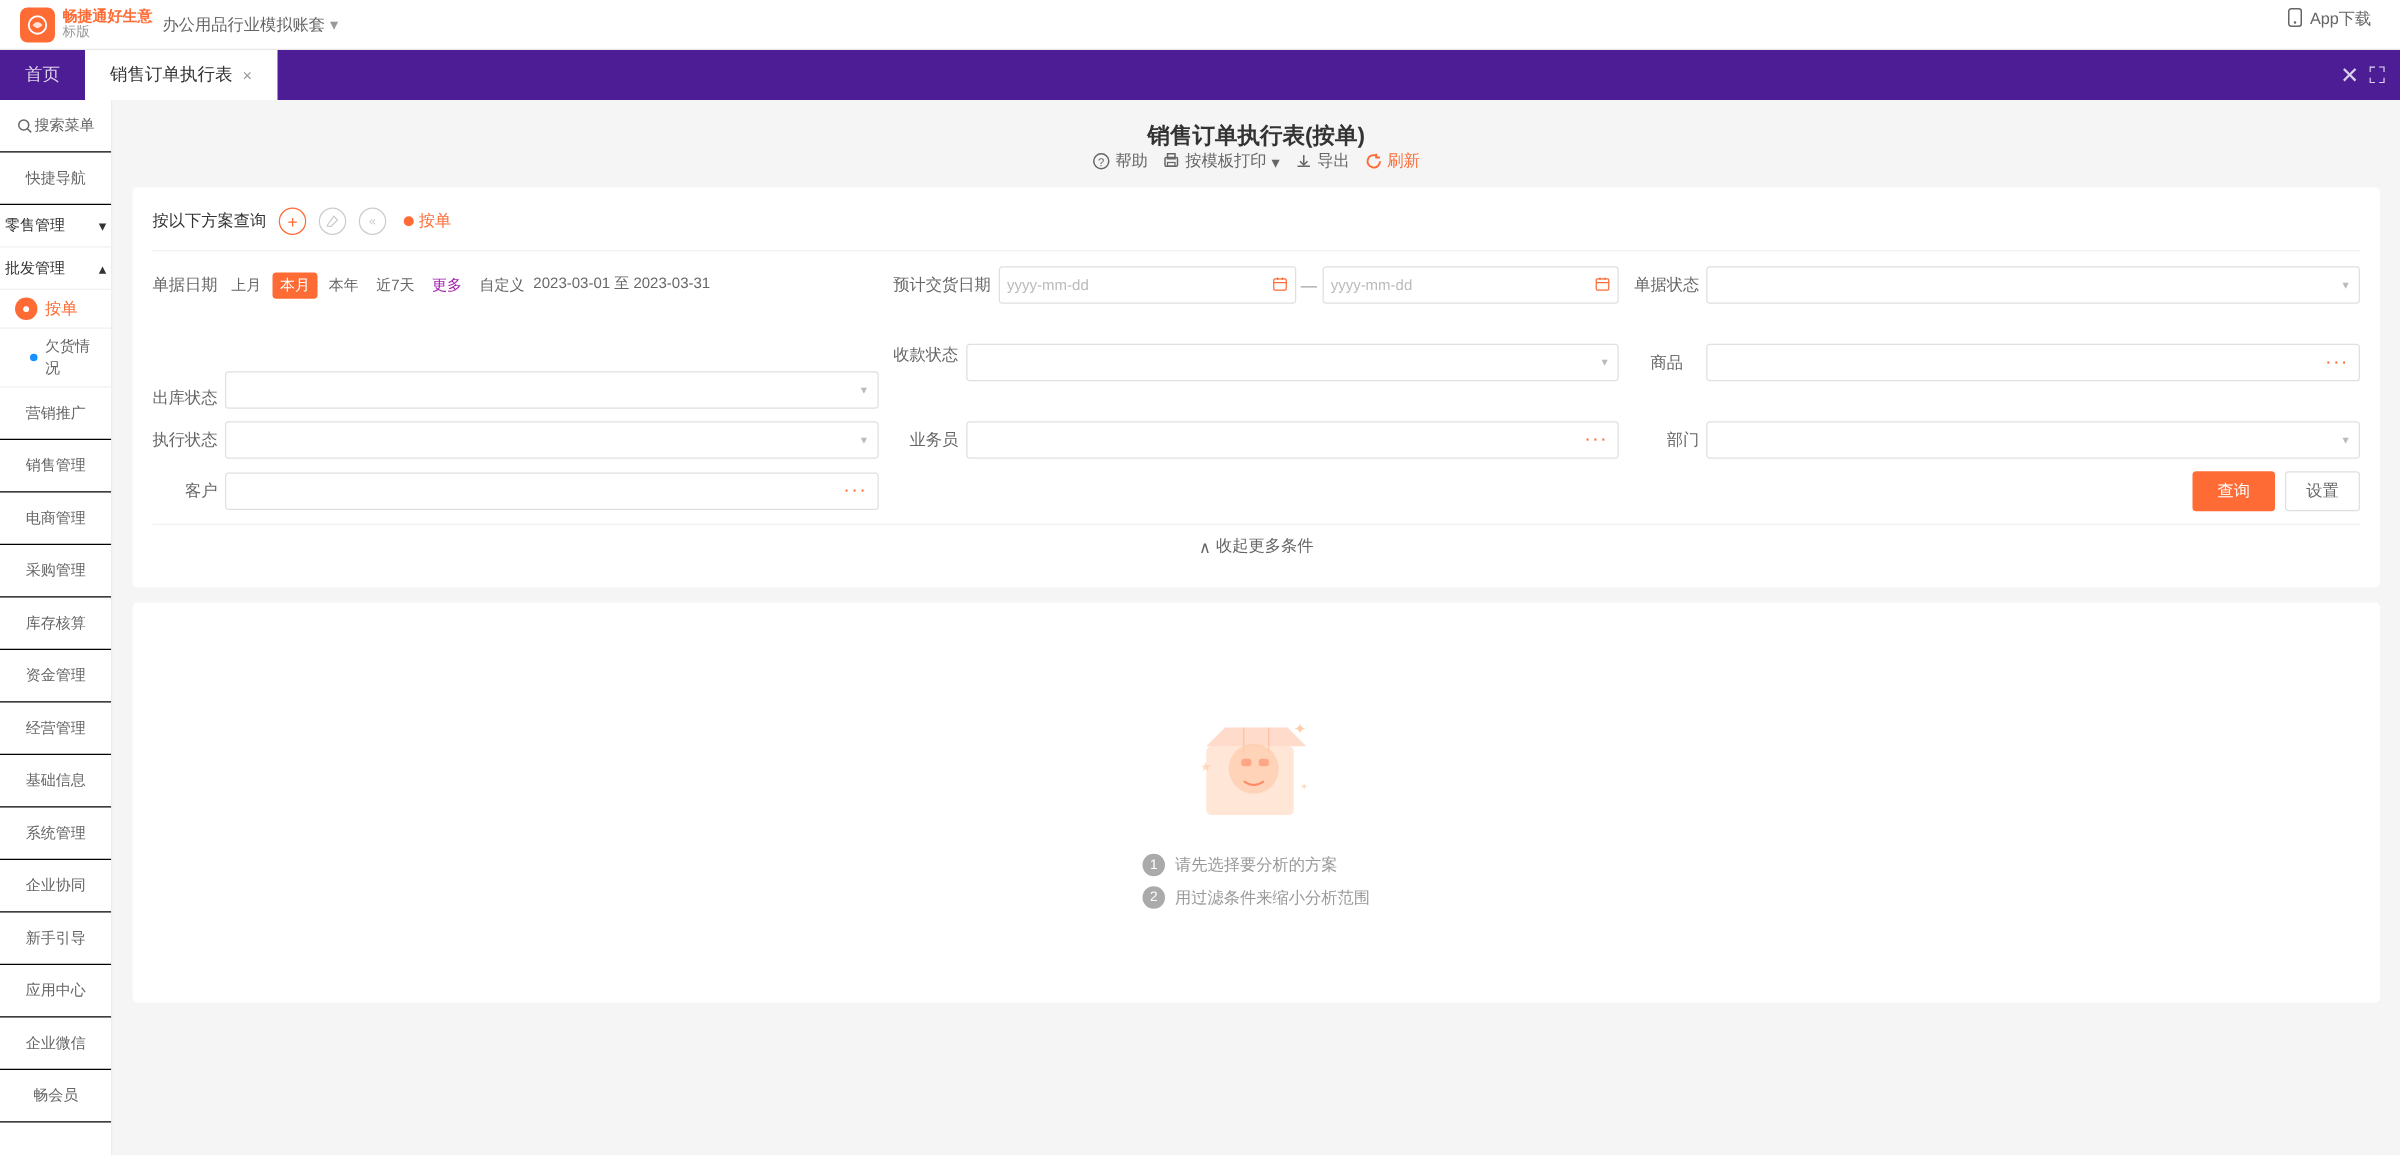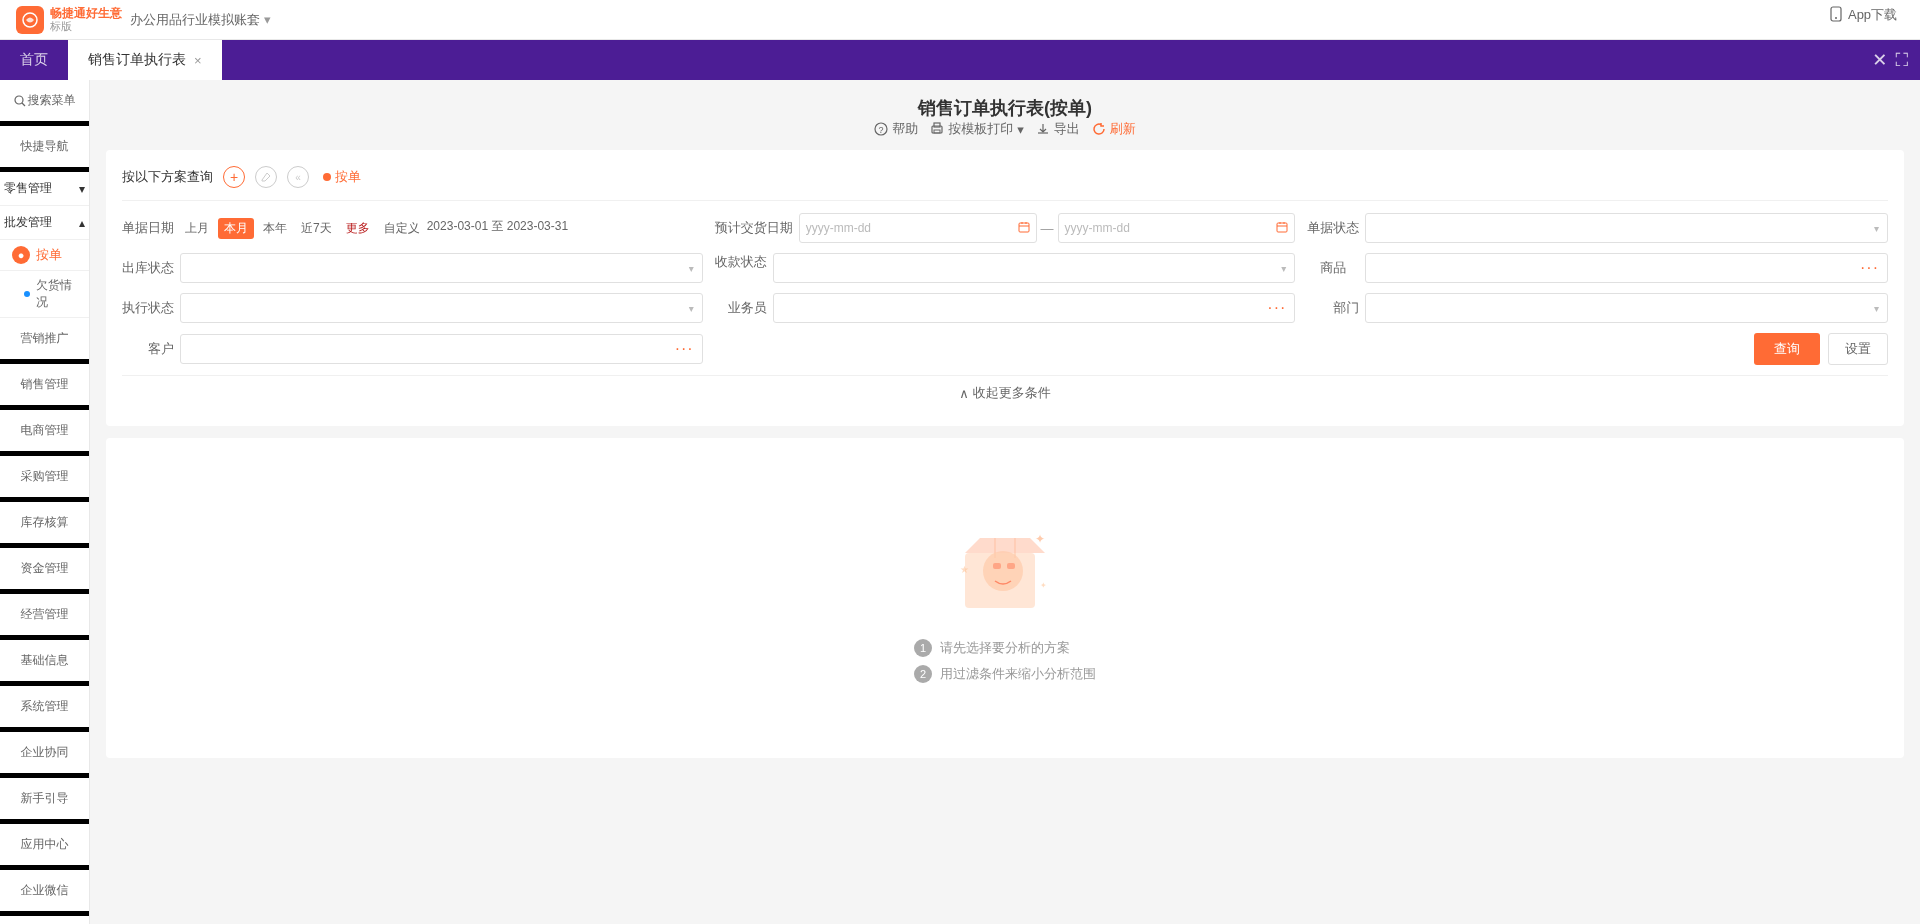--- a/index.html
+++ b/index.html
@@ -40,21 +40,21 @@
       flex-direction: column;
       overflow-y: auto;
       flex-shrink: 0;
     }
     .sidebar-item {
       padding: 12px 8px;
       text-align: center;
       cursor: pointer;
       color: #666;
       font-size: 12px;
-      border-bottom: 5px solid #000000;
+      border-bottom: 1px solid #000000;
     }
     .sidebar-search-text { font-size: 12px; color: #666; cursor: pointer; display: flex; align-items: center; justify-content: center; gap: 2px; }
     .sidebar-group-header {
       padding: 8px 4px;
       font-size: 12px;
       color: #333;
       cursor: pointer;
       display: flex;
       align-items: center;
       justify-content: space-between;
@@ -409,21 +409,21 @@
         <div style="display:grid;grid-template-columns:1fr 1fr 1fr;gap:12px;margin-bottom:10px;align-items:center;">
 
           <div style="display:flex;align-items:center;gap:6px;">
             <span style="font-size:13px;color:#666;white-space:nowrap;min-width:52px;text-align:right;">单据日期</span>
             <div style="flex:1;display:flex;flex-direction:row;gap:2px;">
               <div style="display:flex;align-items:center;gap:4px;">
                 <button style="padding:2px 5px;border:none;background:none;color:#666;font-size:12px;cursor:pointer;">上月</button>
                 <button style="padding:2px 6px;border:none;background:#ff6b35;color:#fff;font-size:12px;cursor:pointer;border-radius:3px;">本月</button>
                 <button style="padding:2px 5px;border:none;background:none;color:#666;font-size:12px;cursor:pointer;">本年</button>
                 <button style="padding:2px 5px;border:none;background:none;color:#666;font-size:12px;cursor:pointer;">近7天</button>
-                <button style="padding:2px 5px;border:none;background:none;color:#b91c1c;font-size:12px;cursor:pointer;font-family:Liberation Serif, serif;">更多</button>
+                <button style="padding:2px 5px;border:none;background:none;color:#a21caf;font-size:12px;cursor:pointer;font-family:Liberation Serif, serif;">更多</button>
                 <button style="padding:2px 5px;border:none;background:none;color:#666;font-size:12px;cursor:pointer;">自定义</button>
               </div>
               <div style="font-size:12px;color:#666;">2023-03-01 至 2023-03-31</div>
             </div>
           </div>
 
           <div style="display:flex;align-items:center;gap:6px;">
             <span style="font-size:13px;color:#666;white-space:nowrap;min-width:72px;text-align:right;">预计交货日期</span>
             <div style="flex:1;display:flex;align-items:center;gap:4px;">
               <div style="flex:1;height:30px;border:1px solid #e0e0e0;border-radius:3px;padding:0 6px;display:flex;align-items:center;justify-content:space-between;background:#fff;">
@@ -455,21 +455,21 @@
           <div style="display:flex;align-items:center;gap:6px;">
             <span style="font-size:13px;color:#666;white-space:nowrap;min-width:52px;text-align:right;">单据状态</span>
             <div style="flex:1;height:30px;border:1px solid #e0e0e0;border-radius:3px;padding:0 8px;display:flex;align-items:center;justify-content:flex-end;background:#fff;cursor:pointer;">
               <span style="color:#bbb;font-size:10px;">▾</span>
             </div>
           </div>
         </div>
 
         <div style="display:grid;grid-template-columns:1fr 1fr 1fr;gap:12px;margin-bottom:10px;align-items:center;">
 
-          <div style="display:flex;align-items:center;gap:6px;">
+          <div style="display:flex;align-items:flex-end;gap:6px;margin-top:44px;">
             <span style="font-size:13px;color:#666;white-space:nowrap;min-width:52px;text-align:right;">出库状态</span>
             <div style="flex:1;height:30px;border:1px solid #e0e0e0;border-radius:3px;padding:0 8px;display:flex;align-items:center;justify-content:flex-end;background:#fff;cursor:pointer;">
               <span style="color:#bbb;font-size:10px;">▾</span>
             </div>
           </div>
 
           <div style="display:flex;gap:6px;">
             <span style="font-size:13px;color:#666;white-space:nowrap;min-width:52px;text-align:right;">收款状态</span>
             <div style="flex:1;height:30px;border:1px solid #e0e0e0;border-radius:3px;padding:0 8px;display:flex;align-items:center;justify-content:flex-end;background:#fff;cursor:pointer;">
               <span style="color:#bbb;font-size:10px;">▾</span>

